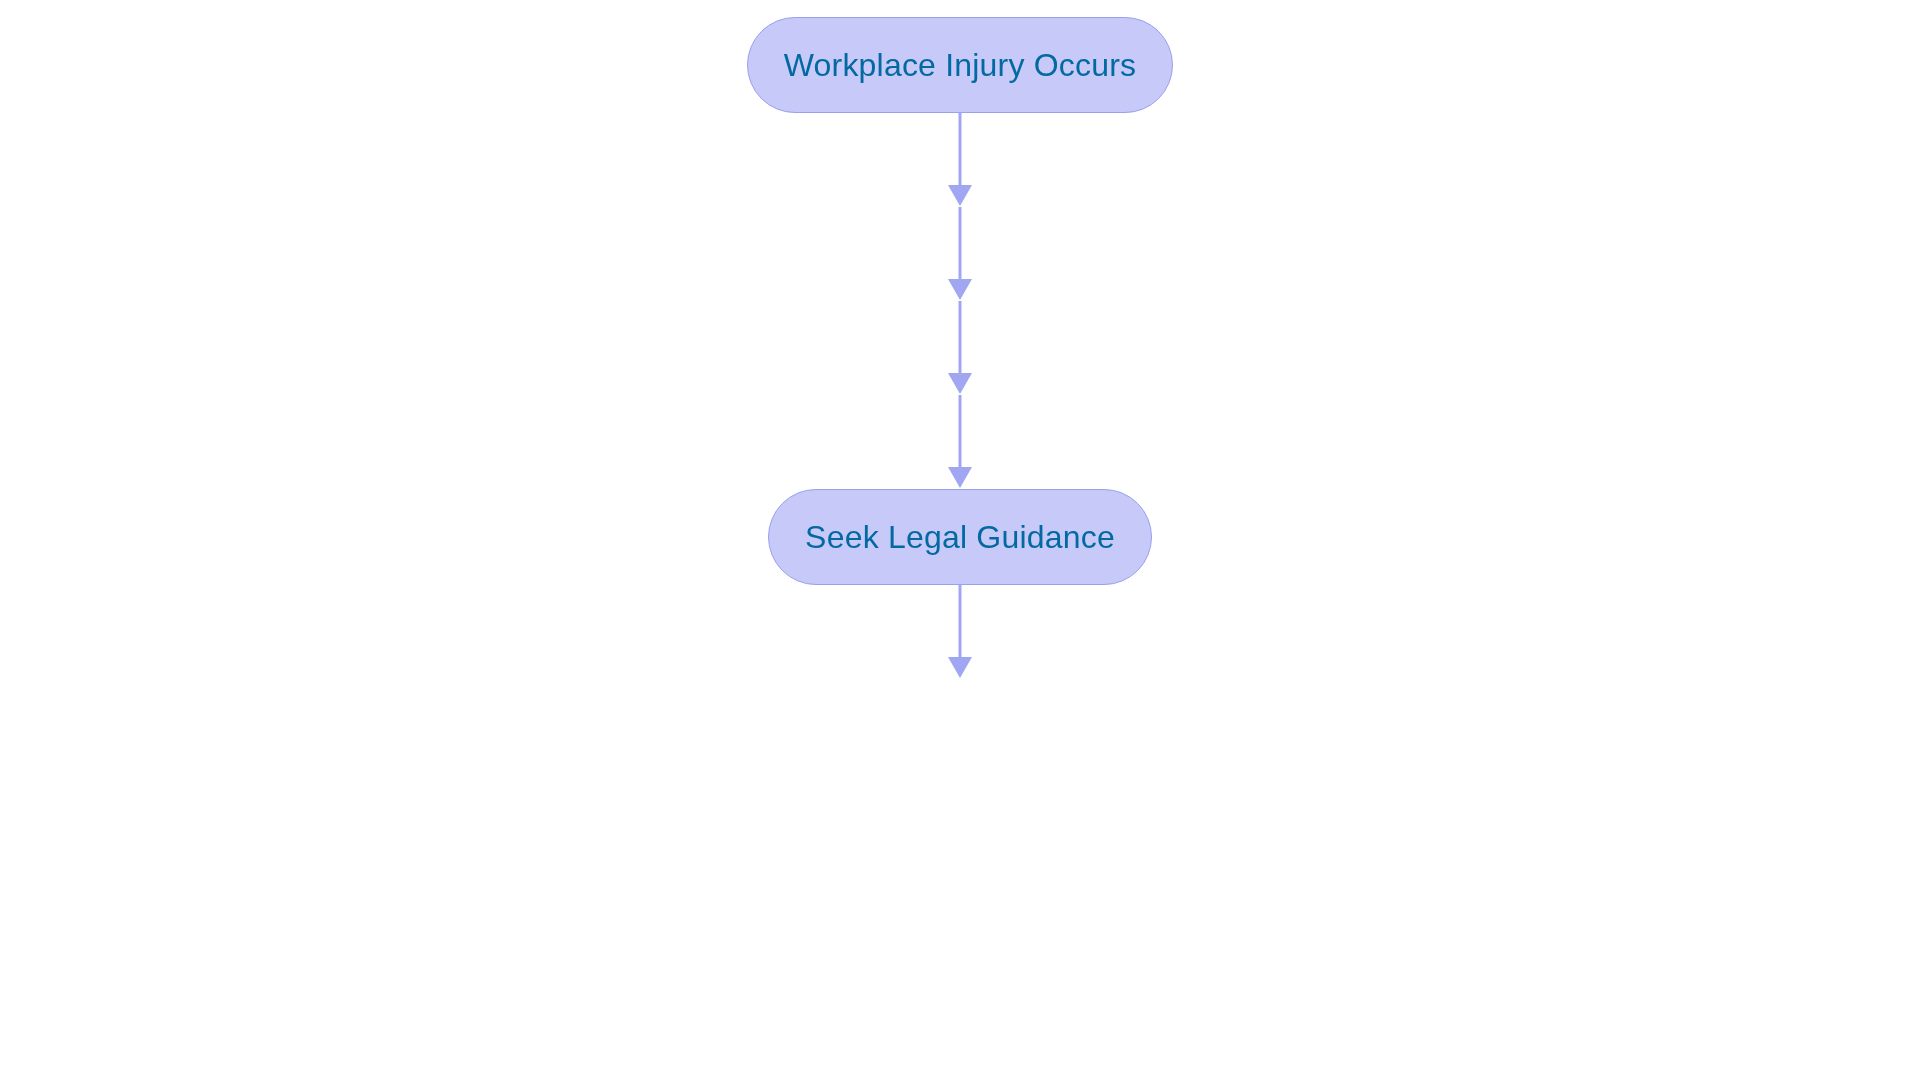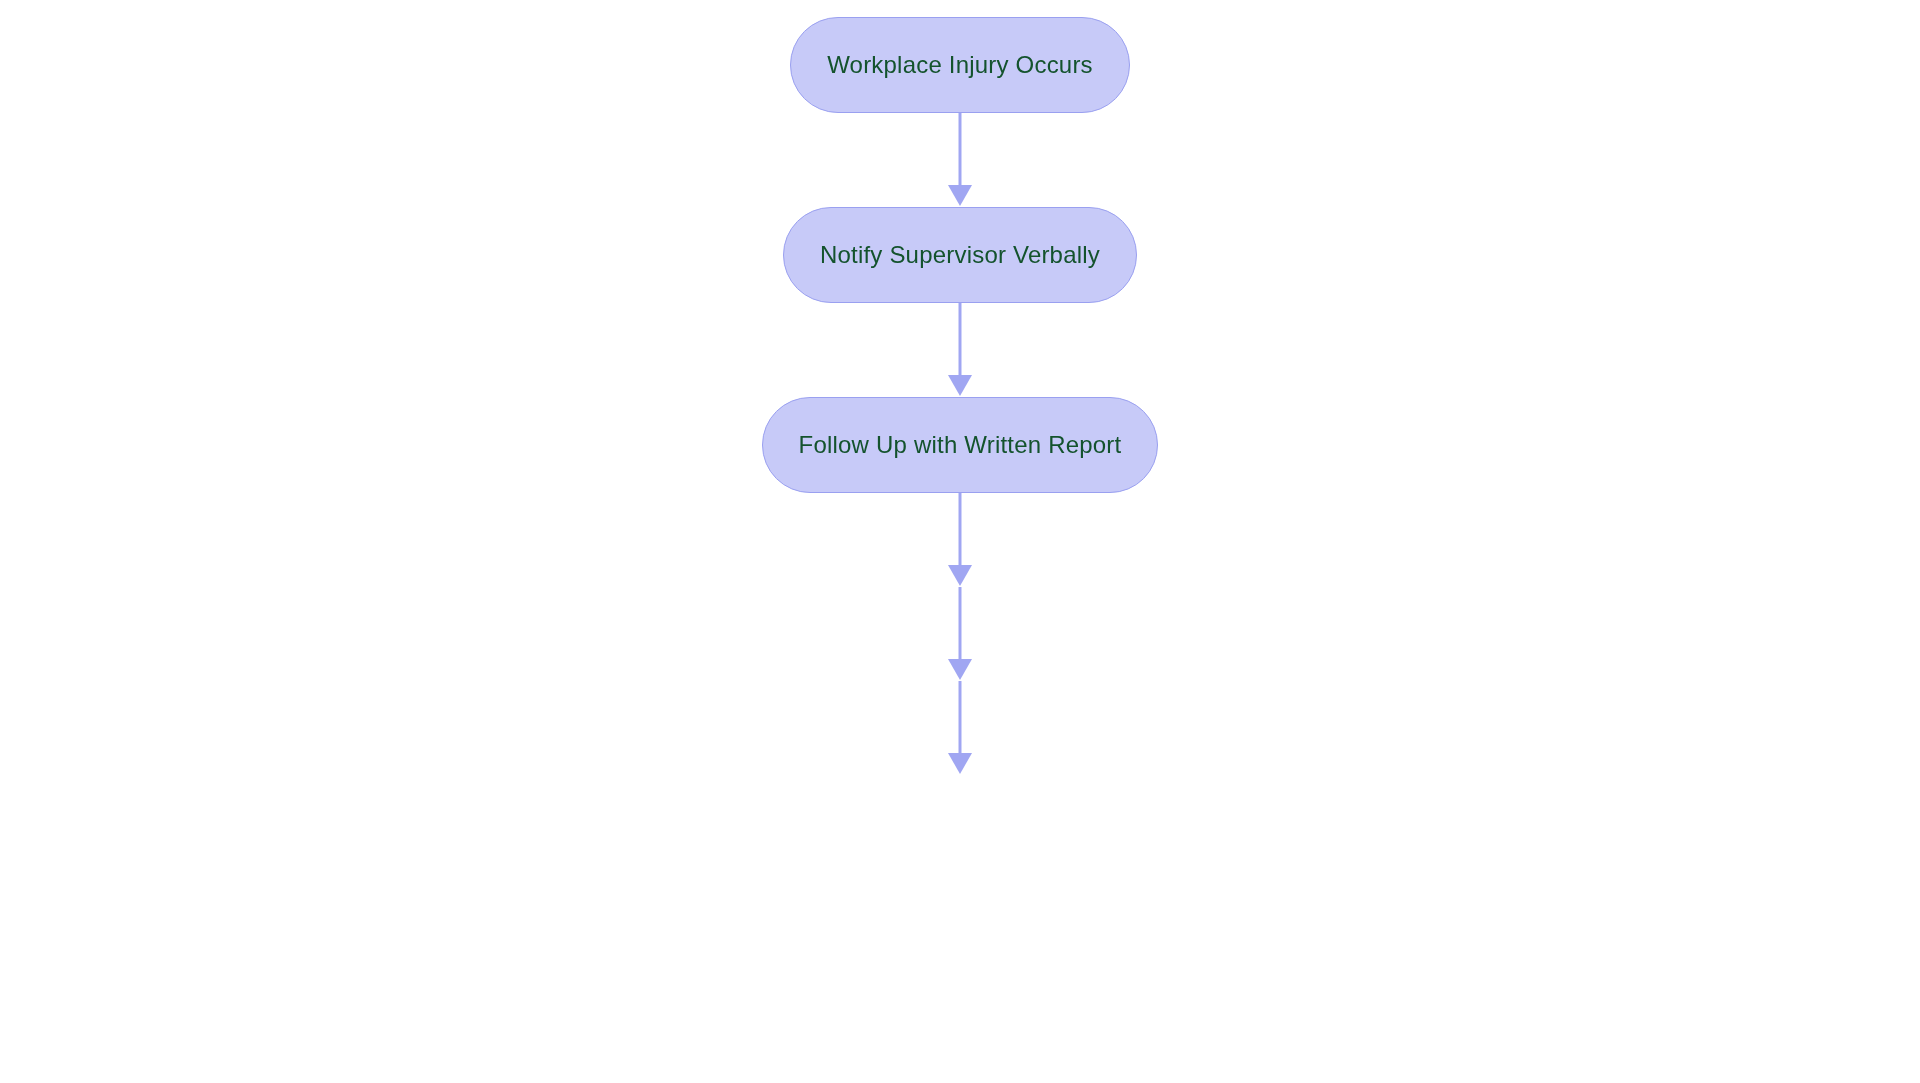--- a/index.html
+++ b/index.html
@@ -25,22 +25,22 @@
     border-radius: 48px;
     background: #c7caf8;
     border: 1.5px solid #9aa0f0;
     display: flex;
     align-items: center;
     justify-content: center;
     padding: 0 36px;
     min-width: 300px;
   }
   .flow-node .node-label {
-    font-size: 24px;
-    color: #14532d;
+    font-size: 32px;
+    color: #0369a1;
     white-space: nowrap;
     letter-spacing: 0.2px;
   }
   .flow-arrow {
     display: block;
     width: 26px;
     height: 94px;
     flex: 0 0 auto;
   }
 </style>
@@ -51,44 +51,41 @@
 
   <div class="flow-node">
     <span class="node-label">Workplace Injury Occurs</span>
   </div>
 
   <svg class="flow-arrow" viewBox="0 0 26 94" width="26" height="94" xmlns="http://www.w3.org/2000/svg">
     <line x1="13" y1="0" x2="13" y2="75" stroke="#a0a6f2" stroke-width="3"></line>
     <polygon points="1,72 25,72 13,93" fill="#a0a6f2"></polygon>
   </svg>
 
-  <div class="flow-node">
-    <span class="node-label">Notify Supervisor Verbally</span>
-  </div>
-
-  <svg class="flow-arrow" viewBox="0 0 26 94" width="26" height="94" xmlns="http://www.w3.org/2000/svg">
-    <line x1="13" y1="0" x2="13" y2="75" stroke="#a0a6f2" stroke-width="3"></line>
-    <polygon points="1,72 25,72 13,93" fill="#a0a6f2"></polygon>
-  </svg>
-
-  <div class="flow-node">
-    <span class="node-label">Follow Up with Written Report</span>
-  </div>
 
   <svg class="flow-arrow" viewBox="0 0 26 94" width="26" height="94" xmlns="http://www.w3.org/2000/svg">
     <line x1="13" y1="0" x2="13" y2="75" stroke="#a0a6f2" stroke-width="3"></line>
     <polygon points="1,72 25,72 13,93" fill="#a0a6f2"></polygon>
   </svg>
 
 
   <svg class="flow-arrow" viewBox="0 0 26 94" width="26" height="94" xmlns="http://www.w3.org/2000/svg">
     <line x1="13" y1="0" x2="13" y2="75" stroke="#a0a6f2" stroke-width="3"></line>
     <polygon points="1,72 25,72 13,93" fill="#a0a6f2"></polygon>
   </svg>
 
 
   <svg class="flow-arrow" viewBox="0 0 26 94" width="26" height="94" xmlns="http://www.w3.org/2000/svg">
     <line x1="13" y1="0" x2="13" y2="75" stroke="#a0a6f2" stroke-width="3"></line>
     <polygon points="1,72 25,72 13,93" fill="#a0a6f2"></polygon>
   </svg>
 
+  <div class="flow-node">
+    <span class="node-label">Seek Legal Guidance</span>
+  </div>
+
+  <svg class="flow-arrow" viewBox="0 0 26 94" width="26" height="94" xmlns="http://www.w3.org/2000/svg">
+    <line x1="13" y1="0" x2="13" y2="75" stroke="#a0a6f2" stroke-width="3"></line>
+    <polygon points="1,72 25,72 13,93" fill="#a0a6f2"></polygon>
+  </svg>
+
 
 </div>
 
 </body></html>

